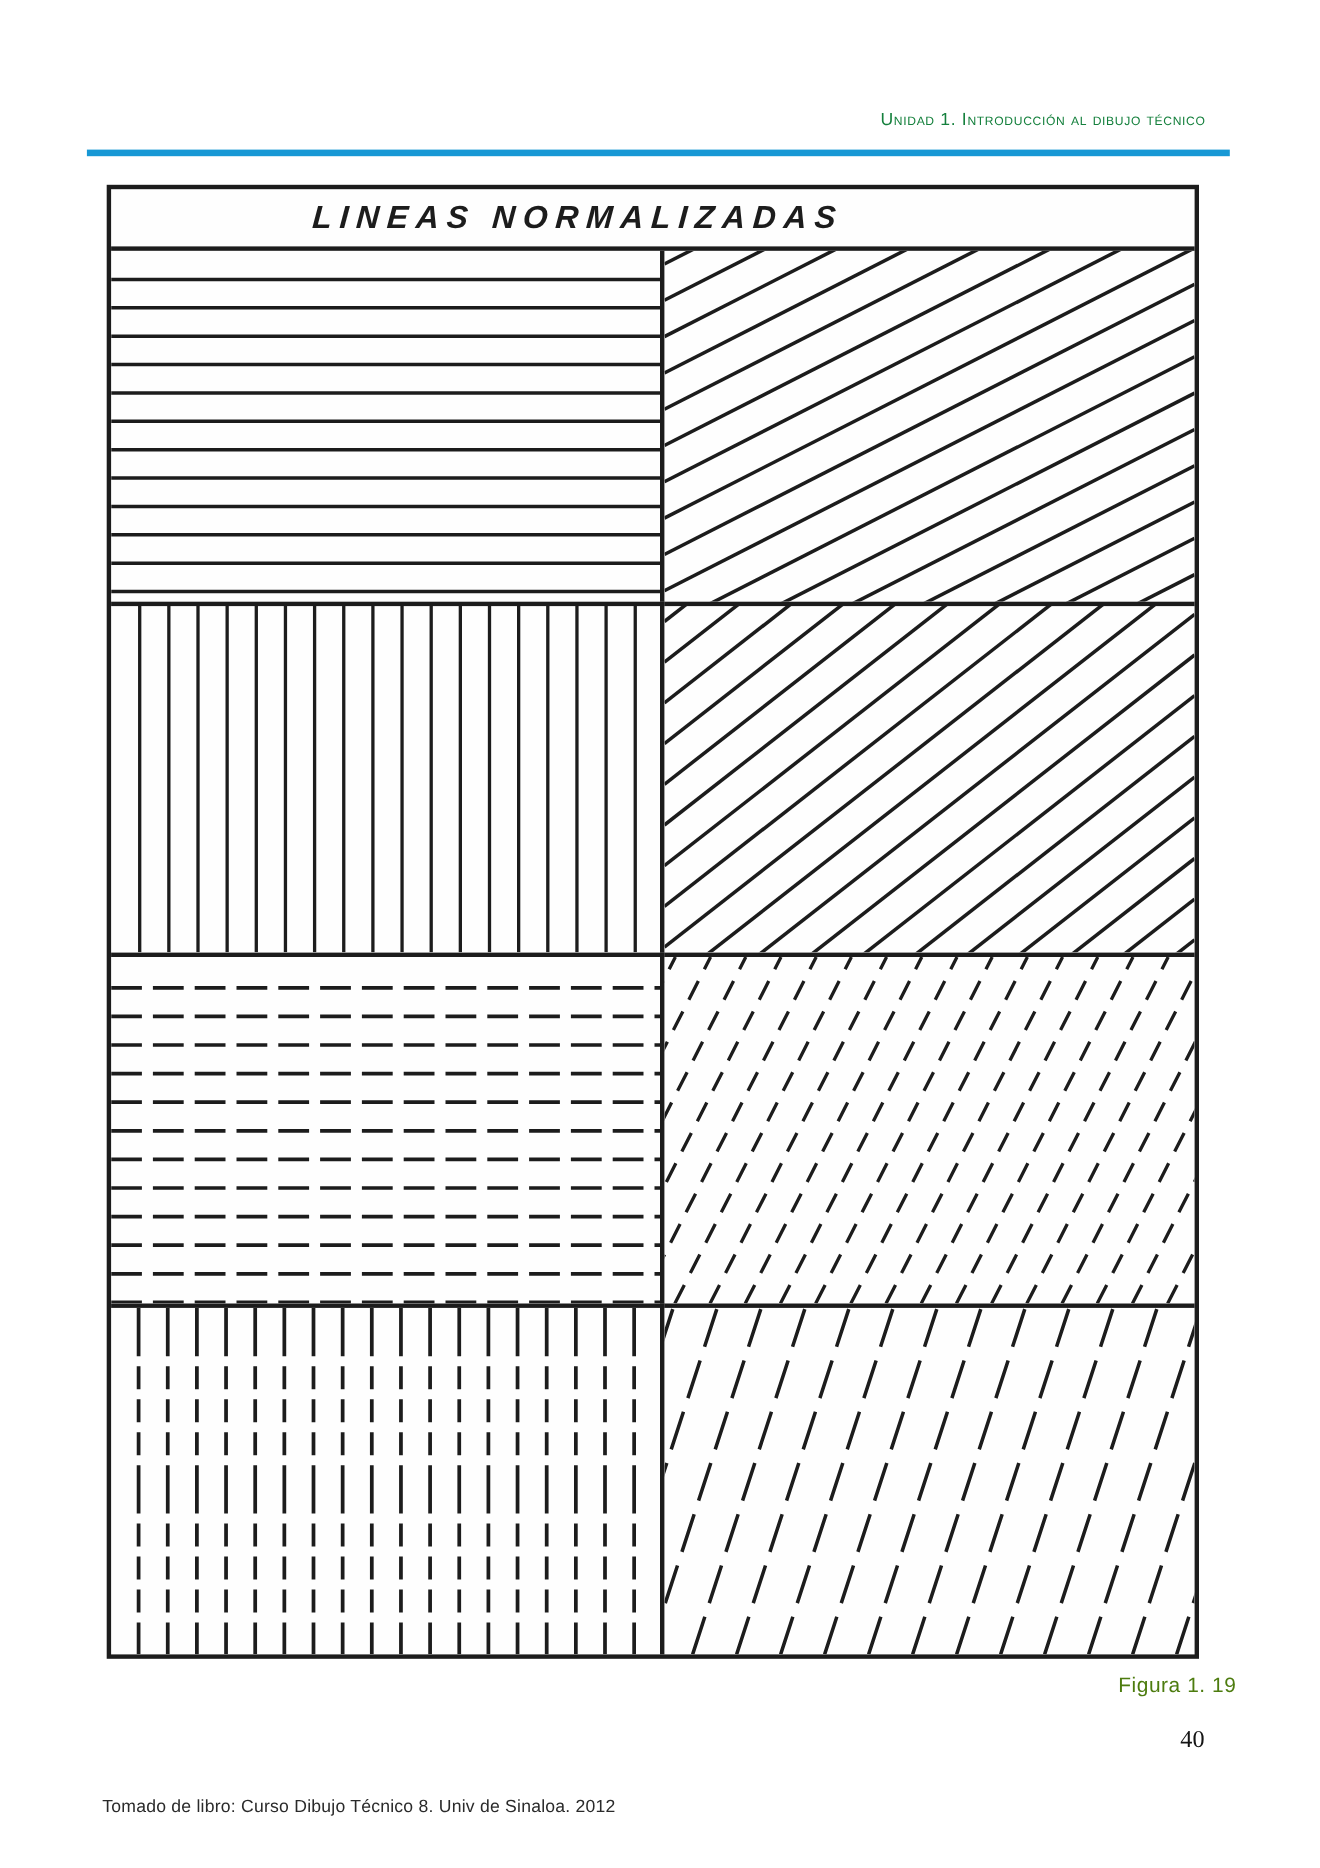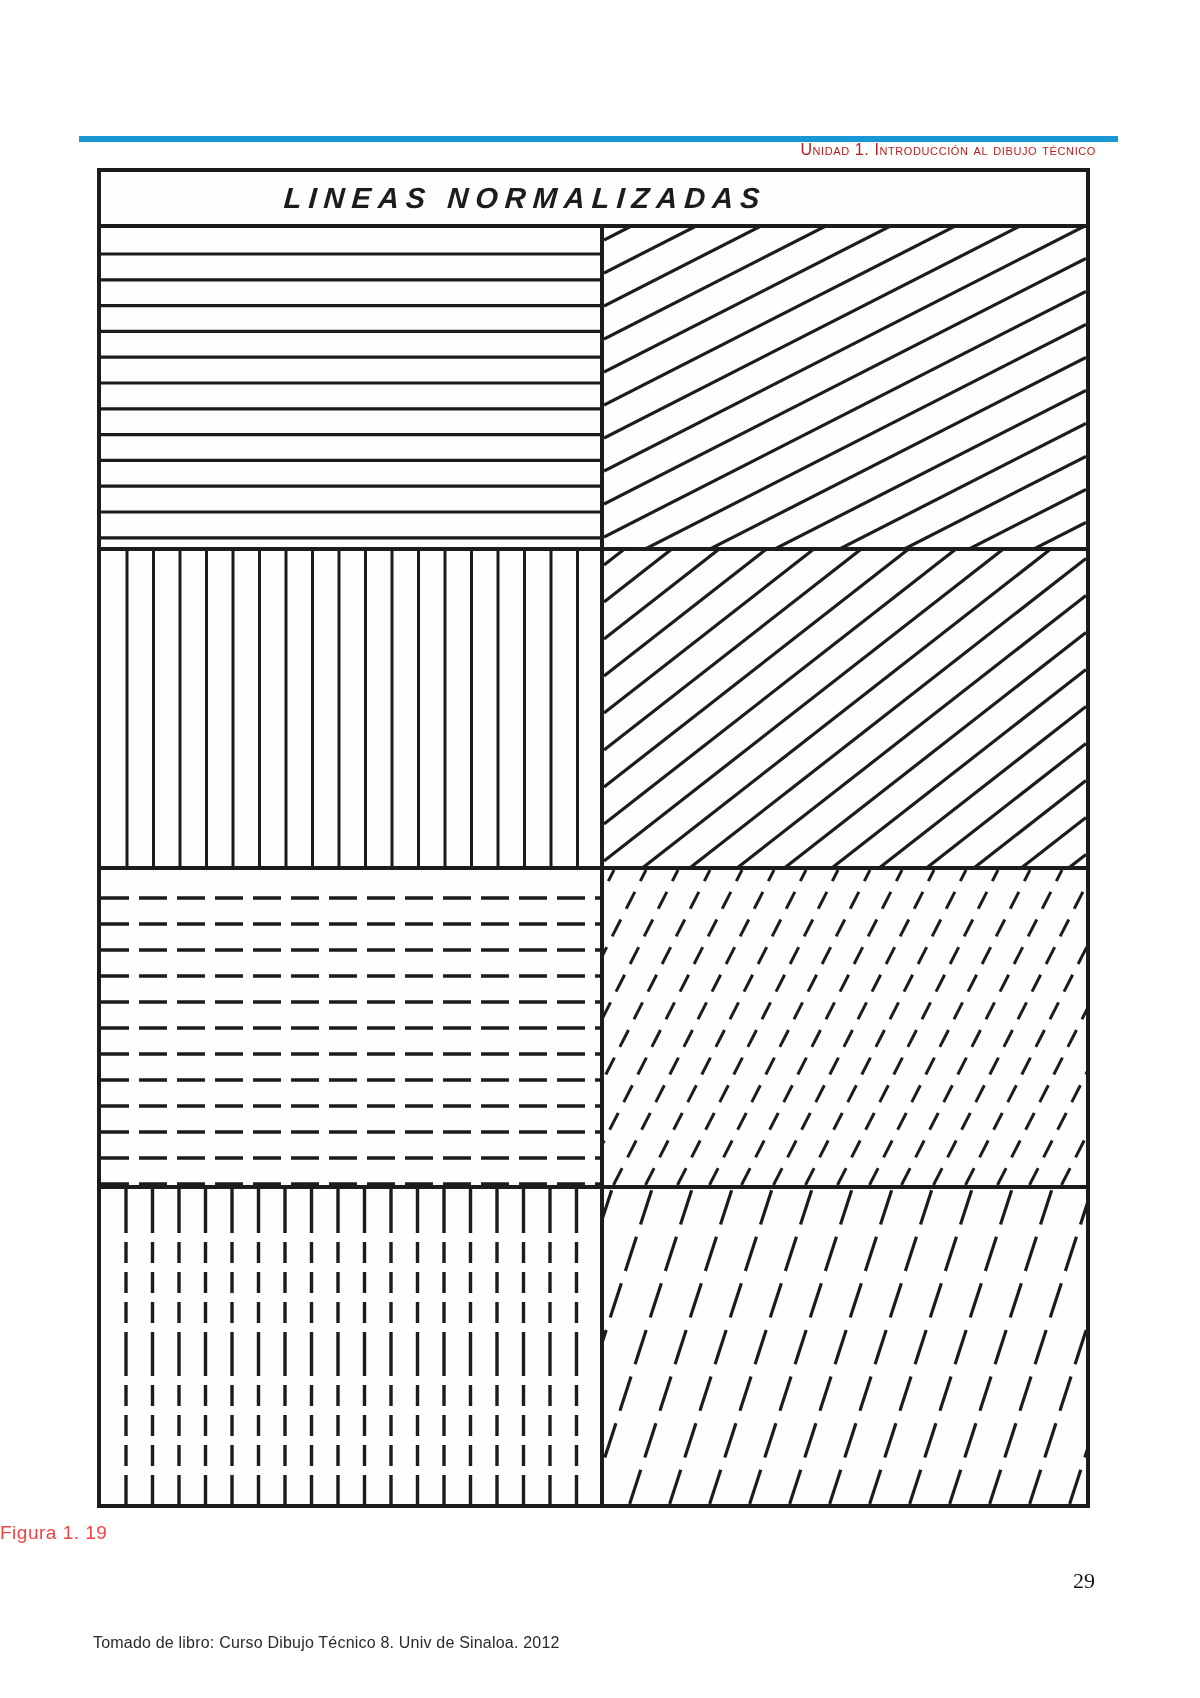--- a/index.html
+++ b/index.html
@@ -10,23 +10,22 @@
     position: relative;
     font-family: "Liberation Sans", sans-serif;
     overflow: hidden;
   }
   .header-title {
     position: absolute;
     top: 101px; right: 104px;
     font-size: 16px;
     font-variant: small-caps;
     letter-spacing: 0.6px;
-    color: #b91c1c;
+    color: #15803d;
     white-space: nowrap;
-    margin-top: 40px;
   }
   .header-rule {
     position: absolute;
     left: 79px; top: 136px;
     width: 1039px; height: 6px;
     background: #1798d5;
   }
   .figure {
     position: absolute;
     left: 97px; top: 168px;
@@ -59,23 +58,23 @@
     grid-template-rows: repeat(4, 1fr);
   }
   .panel { position: relative; overflow: hidden; }
   .panel:nth-child(odd) { border-right: 4px solid var(--ink); }
   .panel:nth-child(n+3) { border-top: 4px solid var(--ink); }
   .panel svg { position: absolute; inset: 0; width: 100%; height: 100%; display: block; }
   .caption {
     position: absolute;
     top: 1522px; left: 0;
     width: 1124px;
-    text-align: left;
+    text-align: right;
     font-size: 19px;
-    color: #ef4444;
+    color: #4d7c0f;
     letter-spacing: 0.5px;
   }
   .page-number {
     position: absolute;
     top: 1568px; right: 105px;
     font-family: "Liberation Serif", serif;
     font-size: 22px;
     color: #141414;
   }
   .footer {
@@ -257,14 +256,14 @@
           <line x1="345.6502956866345" y1="315" x2="448" y2="0" stroke="#1c1c1c" stroke-width="3.2" stroke-linecap="butt" stroke-dasharray="36 13"></line>
           <line x1="385.6502956866345" y1="315" x2="488" y2="0" stroke="#1c1c1c" stroke-width="3.2" stroke-linecap="butt" stroke-dasharray="36 13"></line>
           <line x1="425.6502956866345" y1="315" x2="528" y2="0" stroke="#1c1c1c" stroke-width="3.2" stroke-linecap="butt" stroke-dasharray="36 13"></line>
           <line x1="465.6502956866345" y1="315" x2="568" y2="0" stroke="#1c1c1c" stroke-width="3.2" stroke-linecap="butt" stroke-dasharray="36 13"></line>
         </svg>
       </div>
   </div>
 </div>
 
 <div class="caption">Figura 1. 19</div>
-<div class="page-number">29</div>
+<div class="page-number">40</div>
 <div class="footer">Tomado de libro: Curso Dibujo Técnico 8. Univ de Sinaloa. 2012</div>
 
 </body></html>

